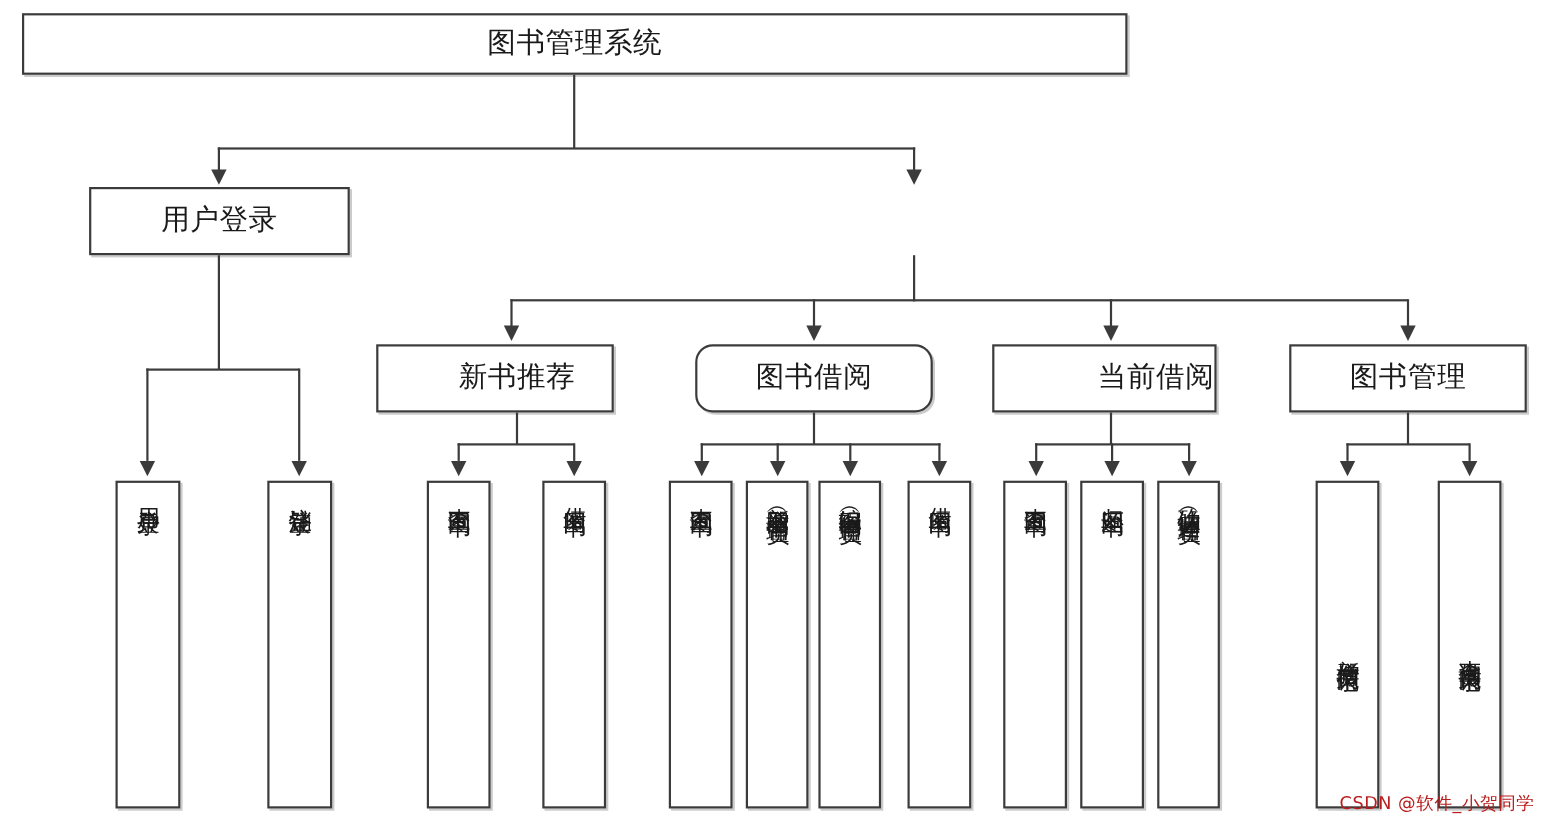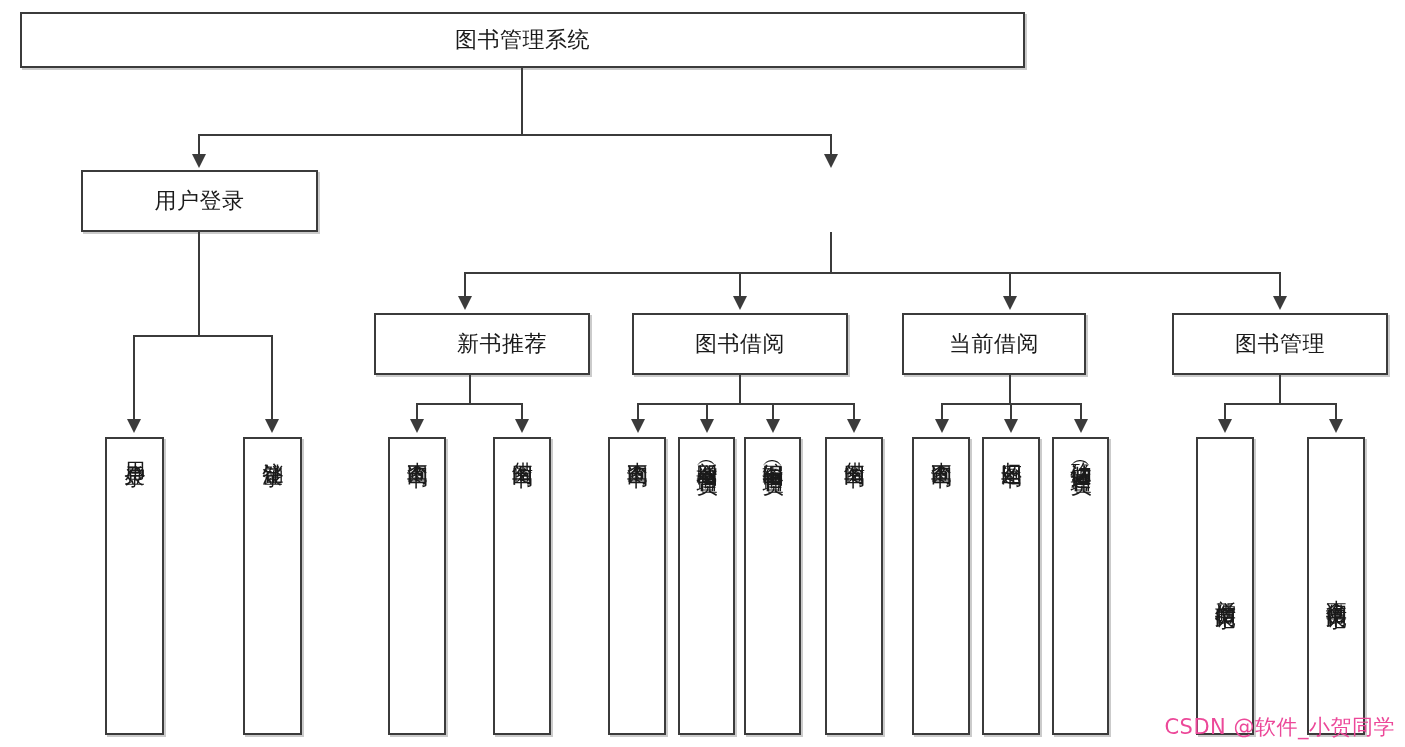--- a/index.html
+++ b/index.html
@@ -23,21 +23,21 @@
     box-sizing: border-box;
     background: #ffffff;
     border: 2px solid #3b3b3b;
     display: flex;
     align-items: center;
     justify-content: center;
     box-shadow: 2px 2px 0 rgba(160,160,160,0.55);
   }
   .box .label {
     color: #1a1a1a;
-    font-size: 22px;
+    font-size: 26px;
     line-height: 1.28;
     letter-spacing: 0.5px;
     white-space: nowrap;
     text-align: center;
   }
   
   .box.vert {
     align-items: flex-start;
     padding-top: 6px;
   }
@@ -64,22 +64,22 @@
     width: 0;
     height: 0;
     border-left: 7px solid transparent;
     border-right: 7px solid transparent;
     border-top: 14px solid #3b3b3b;
   }
   #watermark {
     position: absolute;
     right: 10px;
     bottom: 6px;
-    font-size: 21px;
-    color: #ec4899;
+    font-size: 16px;
+    color: #b91c1c;
     letter-spacing: 0.5px;
     white-space: nowrap;
     pointer-events: none;
   }
 </style>
 </head>
 <body>
 
 <div id="canvas">
 
@@ -118,27 +118,27 @@
   <div class="line h" style="left:464px; top:272px; width:816px; height:2px;"></div>
   <div class="line v" style="left:464px; top:272px; width:2px; height:25px;"></div>
   <div class="arrow" style="left:458px; top:296px;"></div>
   <div class="line v" style="left:739px; top:272px; width:2px; height:25px;"></div>
   <div class="arrow" style="left:733px; top:296px;"></div>
   <div class="line v" style="left:1009px; top:272px; width:2px; height:25px;"></div>
   <div class="arrow" style="left:1003px; top:296px;"></div>
   <div class="line v" style="left:1279px; top:272px; width:2px; height:25px;"></div>
   <div class="arrow" style="left:1273px; top:296px;"></div>
 
-  <div class="box" style="left:374px; top:313px; width:216px; height:62px;padding-left:40px;">
+  <div class="box" style="left:342px; top:313px; width:216px; height:62px;padding-left:40px;">
     <span class="label">新书推荐</span>
   </div>
-  <div class="box" style="left:632px; top:313px; width:216px; height:62px;">
+  <div class="box" style="left:632px; top:313px; width:216px; height:62px;border-radius:16px;">
     <span class="label">图书借阅</span>
   </div>
-  <div class="box" style="left:902px; top:313px; width:184px; height:62px;">
+  <div class="box" style="left:902px; top:313px; width:204px; height:62px;justify-content:flex-end;">
     <span class="label">当前借阅</span>
   </div>
   <div class="box" style="left:1172px; top:313px; width:216px; height:62px;">
     <span class="label">图书管理</span>
   </div>
 
   <div class="line v" style="left:469px; top:375px; width:2px; height:29px;"></div>
   <div class="line h" style="left:416px; top:403px; width:106px; height:2px;"></div>
   <div class="line v" style="left:416px; top:403px; width:2px; height:16px;"></div>
   <div class="arrow" style="left:410px; top:419px;"></div>

